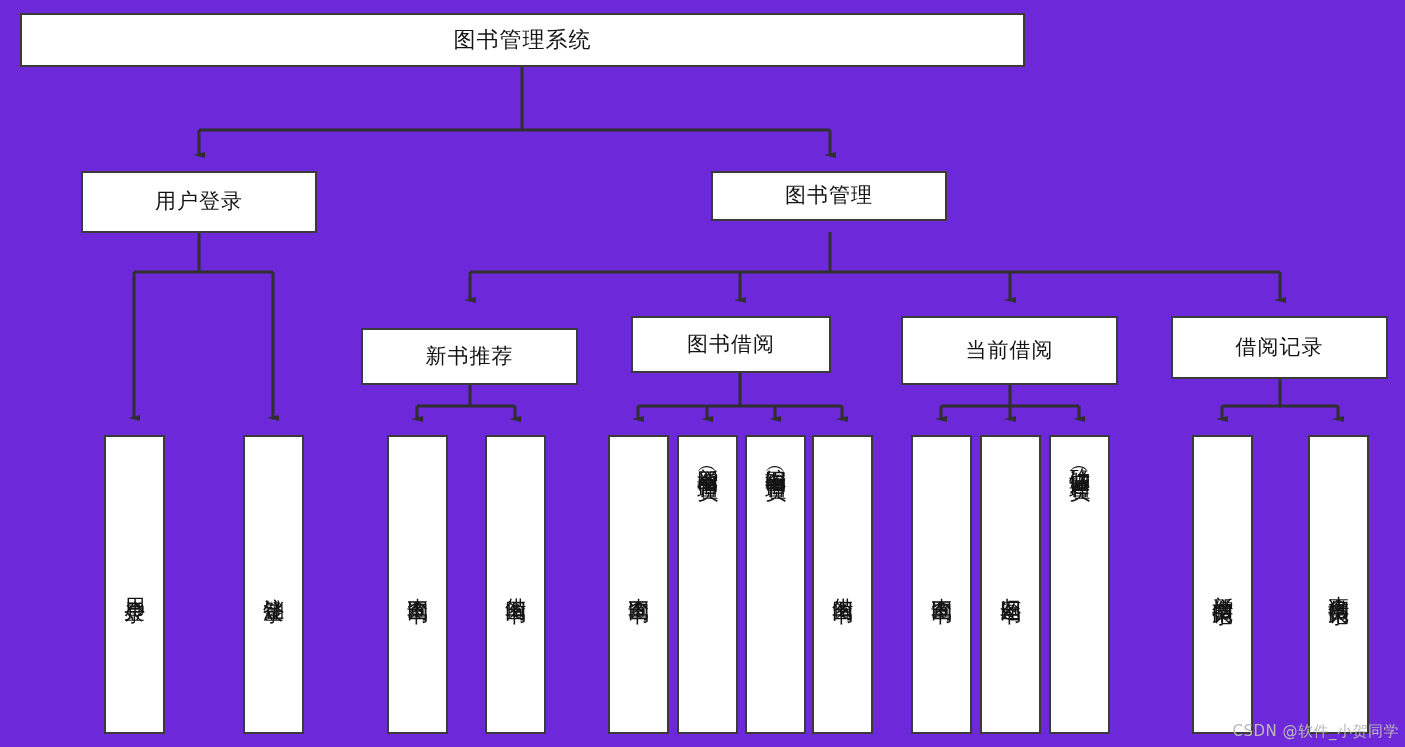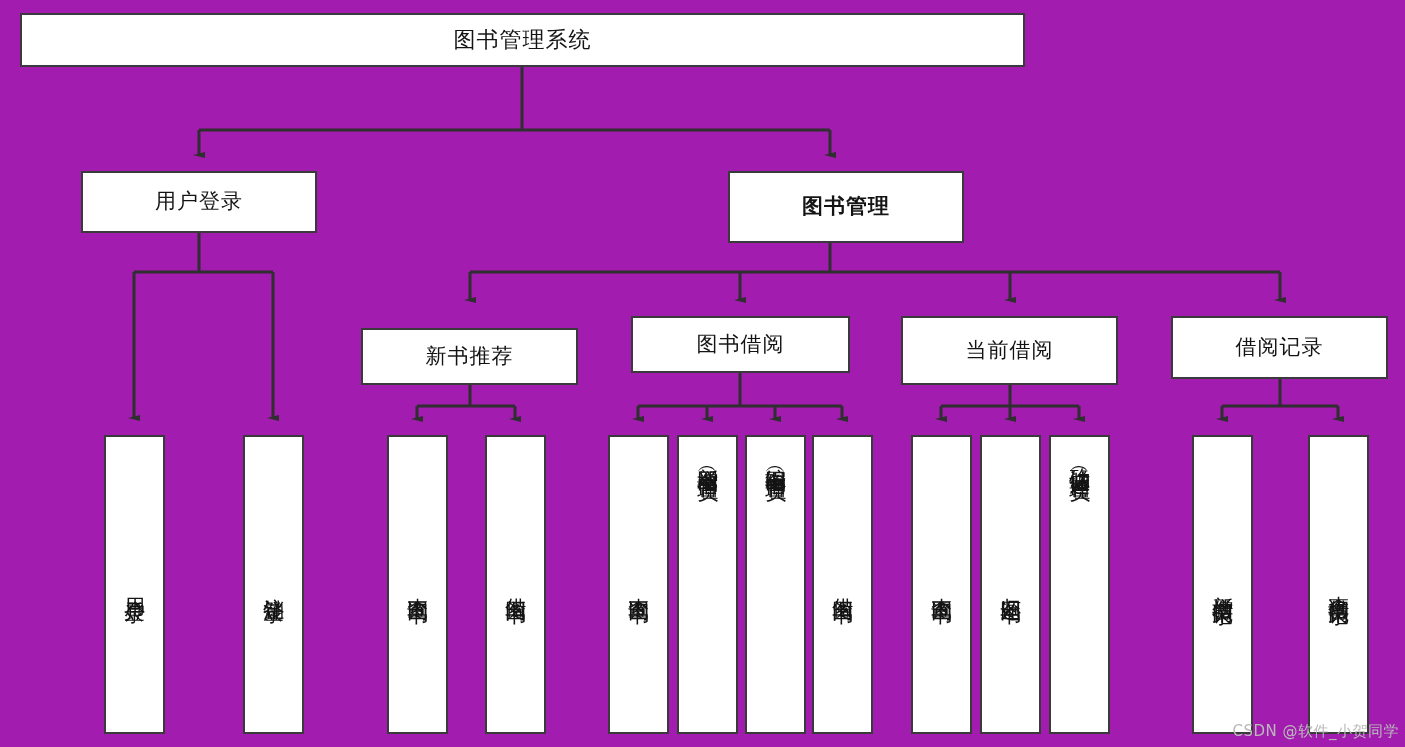--- a/index.html
+++ b/index.html
@@ -5,21 +5,21 @@
 <style>
   html,body{margin:0;padding:0;background:#ffffff;}
   body{
     font-family:"DejaVu Sans","Liberation Sans",sans-serif;
     color:#1a1a1a;
   }
   #canvas{
     position:relative;
     width:1405px;
     height:747px;
-    background:#a21caf;
+    background:#6d28d9;
     overflow:hidden;
   }
   svg#edges{
     position:absolute;
     left:0; top:0;
     width:1405px;
     height:747px;
     pointer-events:none;
   }
   .node{
@@ -123,28 +123,28 @@
     </g>
   </svg>
 
   <div class="node root" style="left:20px; top:13px; width:1005px; height:54px;">
     <span class="label">图书管理系统</span>
   </div>
 
   <div class="node" style="left:81px; top:171px; width:236px; height:62px;">
     <span class="label">用户登录</span>
   </div>
-  <div class="node" style="left:728px; top:171px; width:236px; height:72px;font-weight:bold;">
+  <div class="node" style="left:711px; top:171px; width:236px; height:50px;">
     <span class="label">图书管理</span>
   </div>
 
   <div class="node" style="left:361px; top:328px; width:217px; height:57px;">
     <span class="label">新书推荐</span>
   </div>
-  <div class="node" style="left:631px; top:316px; width:219px; height:57px;">
+  <div class="node" style="left:631px; top:316px; width:200px; height:57px;">
     <span class="label">图书借阅</span>
   </div>
   <div class="node" style="left:901px; top:316px; width:217px; height:69px;">
     <span class="label">当前借阅</span>
   </div>
   <div class="node" style="left:1171px; top:316px; width:217px; height:63px;">
     <span class="label">借阅记录</span>
   </div>
 
   <div class="node vert center" style="left:104px; top:435px; width:61px; height:299px;">

